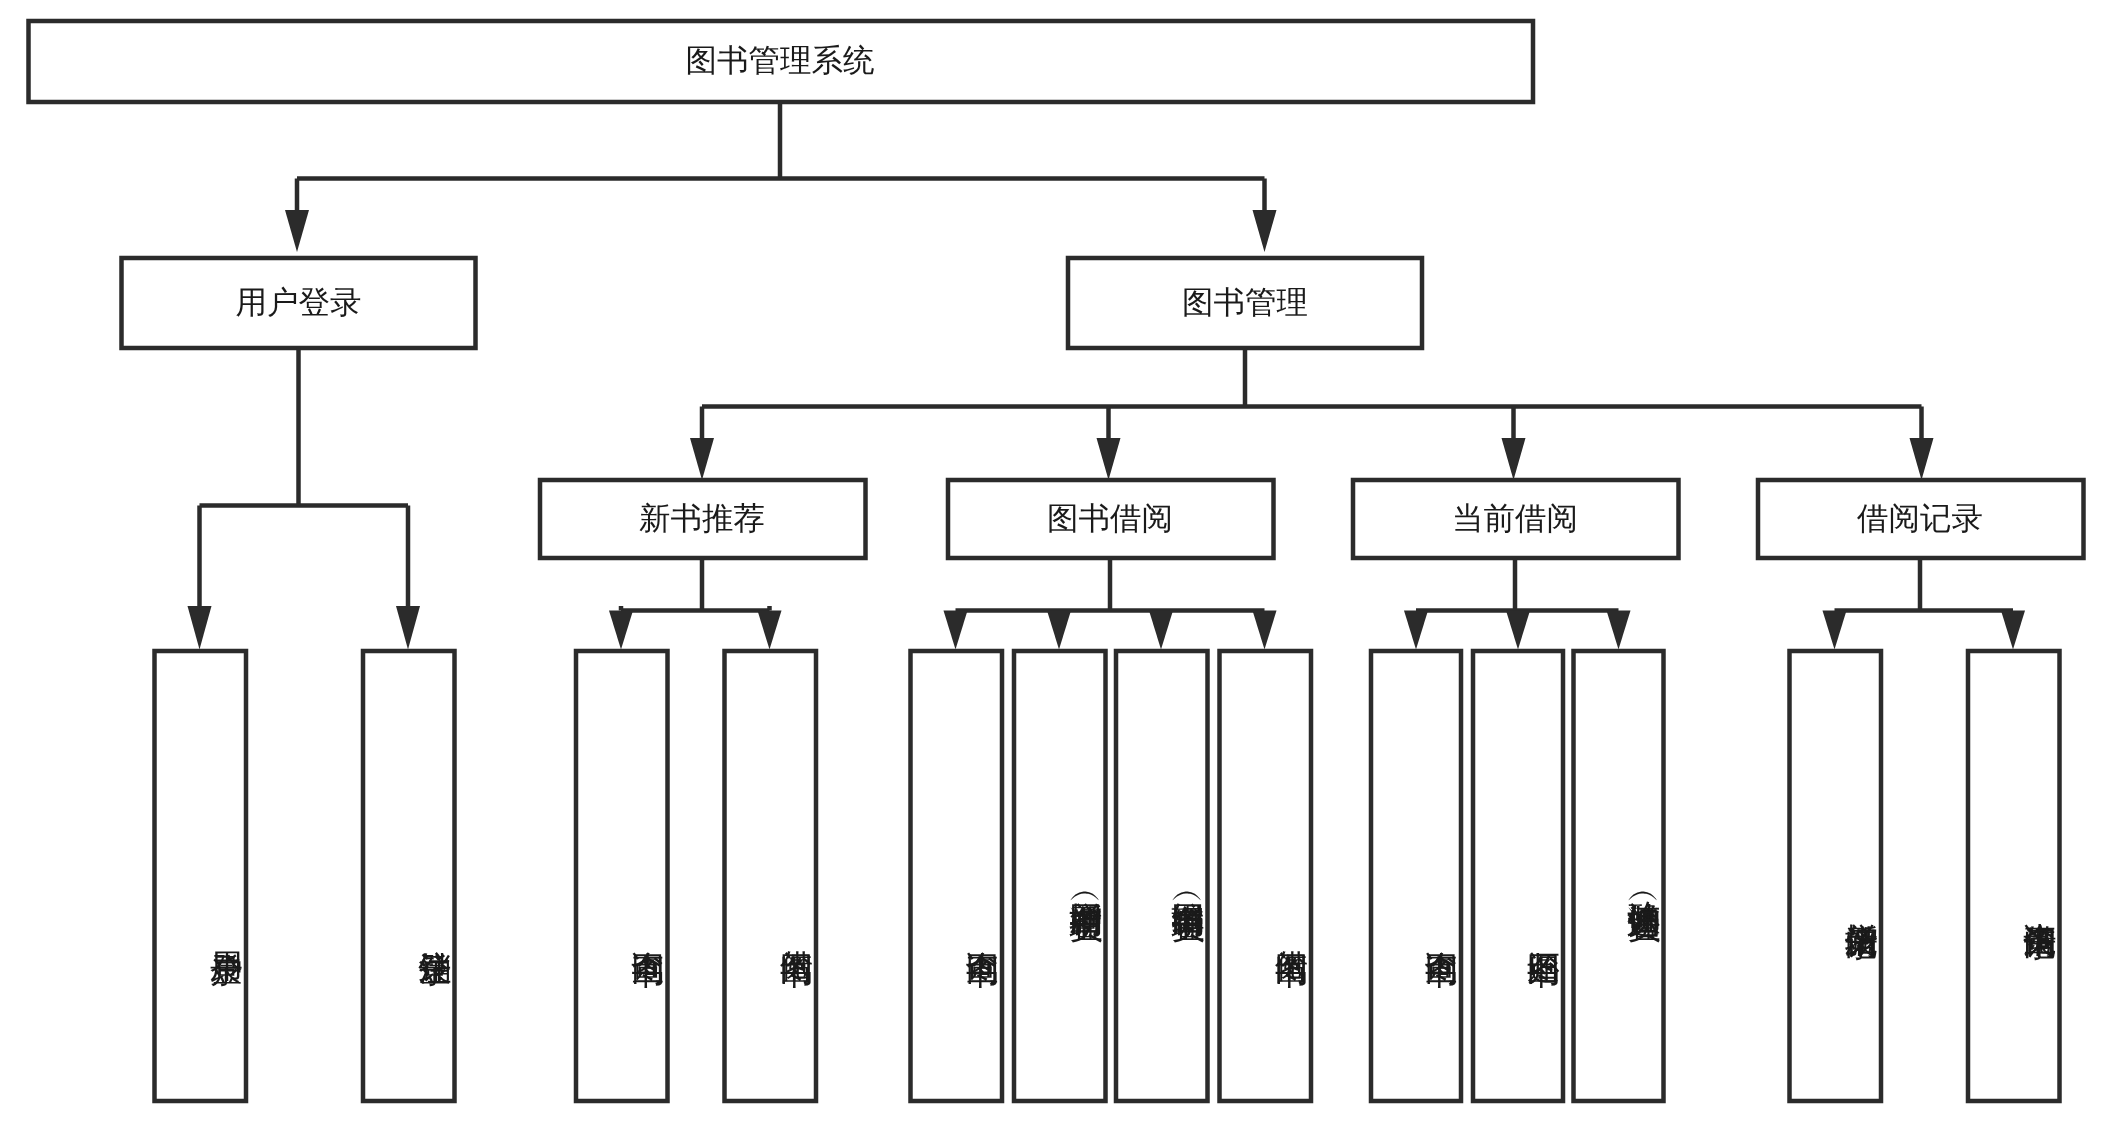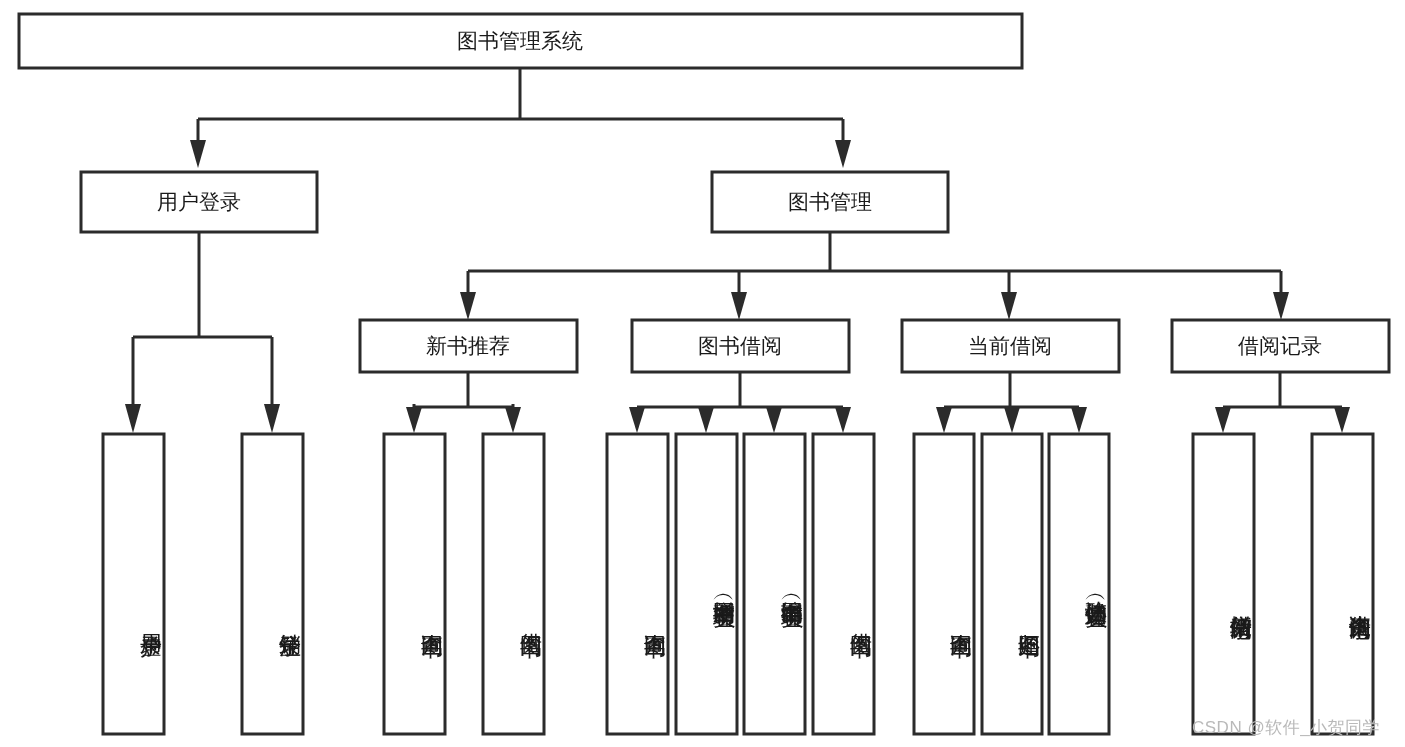--- a/index.html
+++ b/index.html
@@ -179,15 +179,14 @@
   <div class="leaf-html" style="left:744px;top:442px;width:61px;height:290px;">编辑图书（管理员）</div>
   <div class="leaf-html" style="left:813px;top:505px;width:61px;height:225px;">借阅图书</div>
 
   <div class="leaf-html" style="left:914px;top:505px;width:60px;height:225px;">查询图书</div>
   <div class="leaf-html" style="left:982px;top:505px;width:60px;height:225px;">归还图书</div>
   <div class="leaf-html" style="left:1049px;top:442px;width:60px;height:290px;">确认归还（管理员）</div>
 
   <div class="leaf-html" style="left:1193px;top:470px;width:61px;height:260px;">新增借阅记录</div>
   <div class="leaf-html" style="left:1312px;top:470px;width:61px;height:260px;">查询借阅记录</div>
 
-  <div class="watermark">CSDN @软件_小贺同学</div>
 
 </div>
 
 </body></html>

